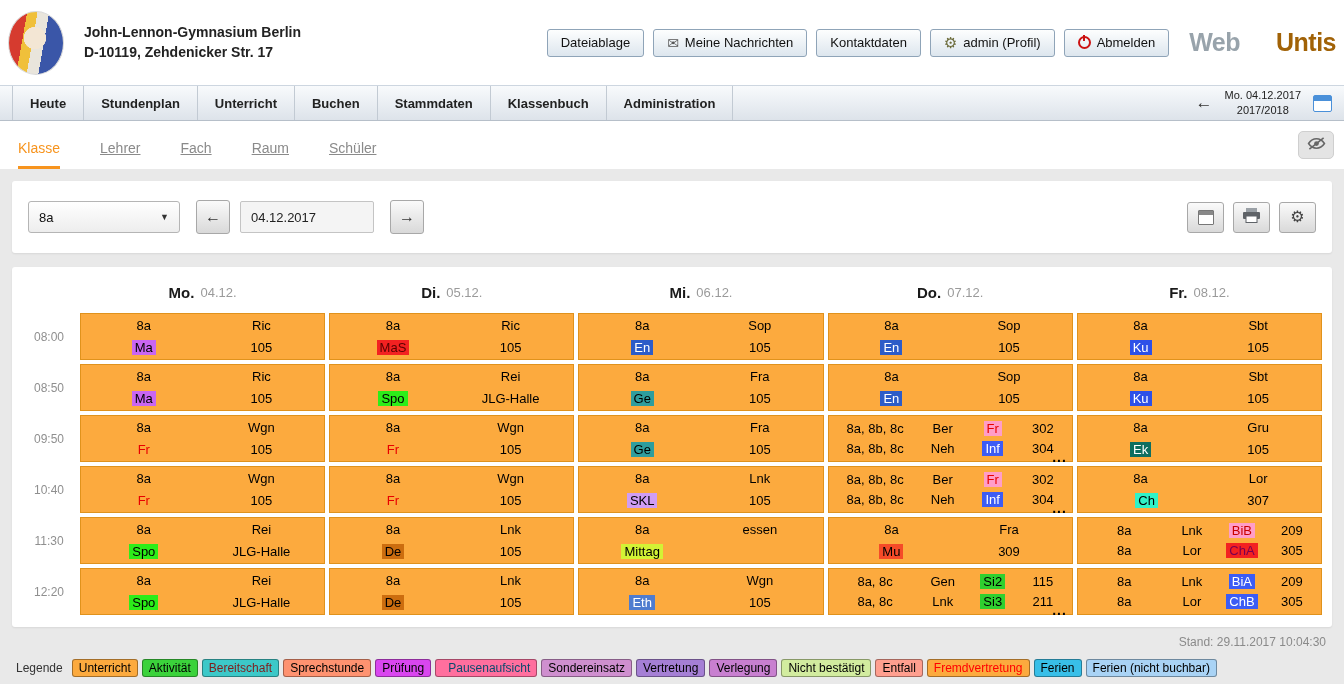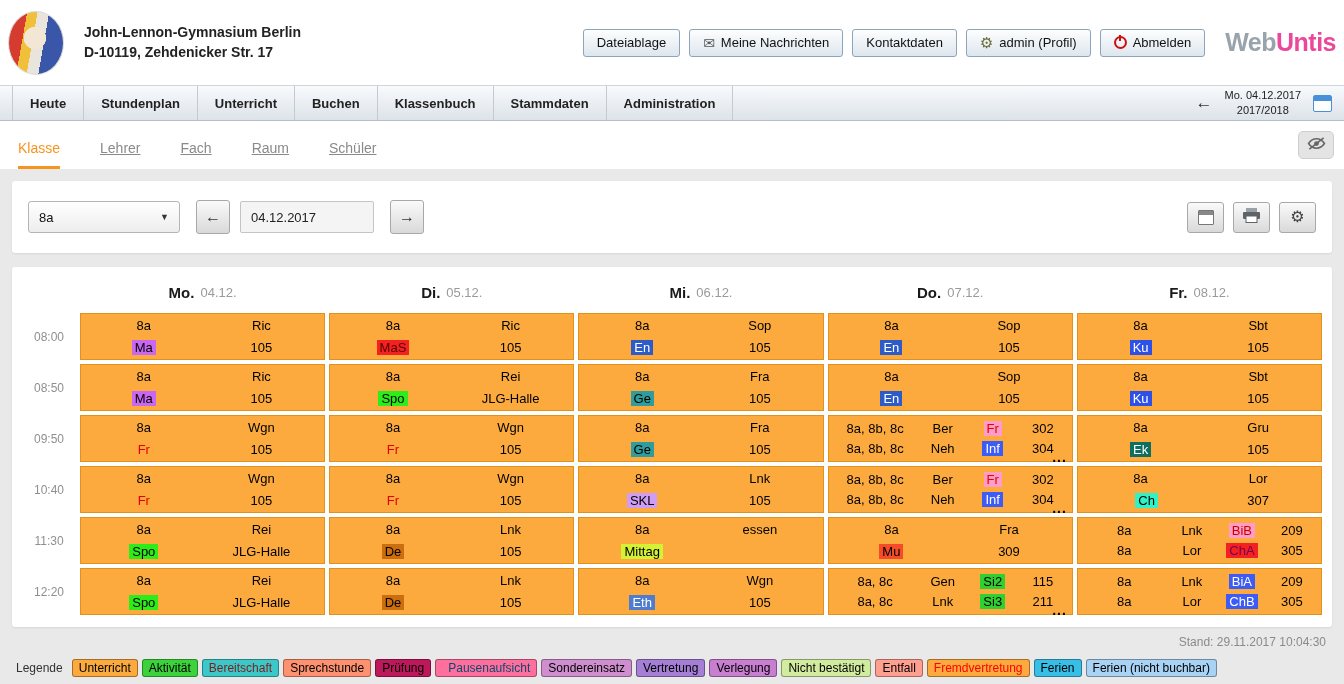--- a/index.html
+++ b/index.html
@@ -15,21 +15,21 @@
     border:1px solid #d8d8d8; }
   .school-info { margin-left:20px; font-size:14px; font-weight:bold; color:#222; line-height:1.4; }
   .header-buttons { margin-left:auto; display:flex; gap:9px; align-items:center; }
   .hbtn { display:flex; align-items:center; gap:6px; height:28px; padding:0 13px; font-size:13px; color:#111;
     background:linear-gradient(#fdfefe,#dde6ee); border:1px solid #8fa4b8; border-radius:3px; cursor:pointer; font-family:inherit; }
   .icn { font-size:14px; color:#555; line-height:1; }
   .icn.gear { color:#6b6b3a; font-size:15px; }
   .power-icon { width:13px; height:13px; border:2px solid #cc1111; border-radius:50%; display:inline-block; position:relative; }
   .power-icon::before { content:''; position:absolute; top:-3px; left:50%; transform:translateX(-50%); width:2px; height:6px; background:#cc1111; }
   .brand { margin-left:20px; font-size:25px; font-weight:bold; letter-spacing:-0.5px; }
-  .brand-web { color:#98a3ab; } .brand-untis { color:#ec4899; }
+  .brand-web { color:#98a3ab; } .brand-untis { color:#a16207;margin-left:36px; }
 
   
   .mainnav { height:36px; background:linear-gradient(#f8fafc,#dde3ea); border-top:1px solid #cdd6e0;
     border-bottom:1px solid #b6bfc9; display:flex; align-items:stretch; flex-shrink:0; }
   .nav-items { display:flex; margin-left:12px; }
   .nav-item { padding:0 17px; display:flex; align-items:center; font-size:13px; font-weight:bold; color:#222;
     border-right:1px solid #c2cad3; cursor:pointer; }
   .nav-item:first-child { border-left:1px solid #c2cad3; }
   .nav-right { margin-left:auto; display:flex; align-items:center; gap:12px; padding-right:12px; }
   .nav-arrow { font-size:17px; font-weight:bold; color:#333; cursor:pointer; }
@@ -120,22 +120,22 @@
       <span class="brand-web">Web</span><span class="brand-untis">Untis</span>
     </div>
   </header>
 
   <nav class="mainnav">
     <div class="nav-items">
         <div class="nav-item">Heute</div>
         <div class="nav-item">Stundenplan</div>
         <div class="nav-item">Unterricht</div>
         <div class="nav-item">Buchen</div>
+        <div class="nav-item">Stammdaten</div>
         <div class="nav-item">Klassenbuch</div>
-        <div class="nav-item">Stammdaten</div>
         <div class="nav-item">Administration</div>
       </div>
     <div class="nav-right">
       <span class="nav-arrow">←</span>
       <div class="nav-date">
         <div>Mo. 04.12.2017</div>
         <div>2017/2018</div>
       </div>
       <span class="cal-icon">
           <span class="cal-top"></span>
@@ -454,21 +454,21 @@
 
     <div class="stand">Stand: 29.11.2017 10:04:30</div>
 
     <div class="legend-row">
       <span class="legend-label">Legende</span>
       <div class="legend-items">
           <span class="legend-chip" style="background: rgb(252, 170, 62); color: rgb(0, 0, 0);">Unterricht</span>
           <span class="legend-chip" style="background: rgb(59, 210, 59); color: rgb(0, 0, 0);">Aktivität</span>
           <span class="legend-chip" style="background: rgb(60, 200, 200); color: #7f1d1d;">Bereitschaft</span>
           <span class="legend-chip" style="background: rgb(254, 146, 112); color: rgb(0, 0, 0);">Sprechstunde</span>
-          <span class="legend-chip" style="background: #be185d; color: rgb(0, 0, 0); text-align: right;">Prüfung</span>
+          <span class="legend-chip" style="background: #d946ef; color: rgb(0, 0, 0); text-align: right;">Prüfung</span>
           <span class="legend-chip" style="background: rgb(255, 111, 158); color: #0c4a6e; padding-left: 12px;">Pausenaufsicht</span>
           <span class="legend-chip" style="background: rgb(207, 143, 207); color: rgb(0, 0, 0);">Sondereinsatz</span>
           <span class="legend-chip" style="background: rgb(165, 127, 213); color: rgb(0, 0, 0);">Vertretung</span>
           <span class="legend-chip" style="background: rgb(200, 127, 208); color: rgb(0, 0, 0);">Verlegung</span>
           <span class="legend-chip" style="background: rgb(210, 236, 159); color: rgb(0, 0, 0);">Nicht bestätigt</span>
           <span class="legend-chip" style="background: rgb(255, 159, 143); color: rgb(0, 0, 0);">Entfall</span>
           <span class="legend-chip" style="background: rgb(252, 170, 62); color: rgb(255, 0, 0);">Fremdvertretung</span>
           <span class="legend-chip" style="background: rgb(56, 191, 232); color: rgb(0, 0, 0);">Ferien</span>
           <span class="legend-chip" style="background: rgb(169, 211, 245); color: rgb(0, 0, 0);">Ferien (nicht buchbar)</span>
         </div>

